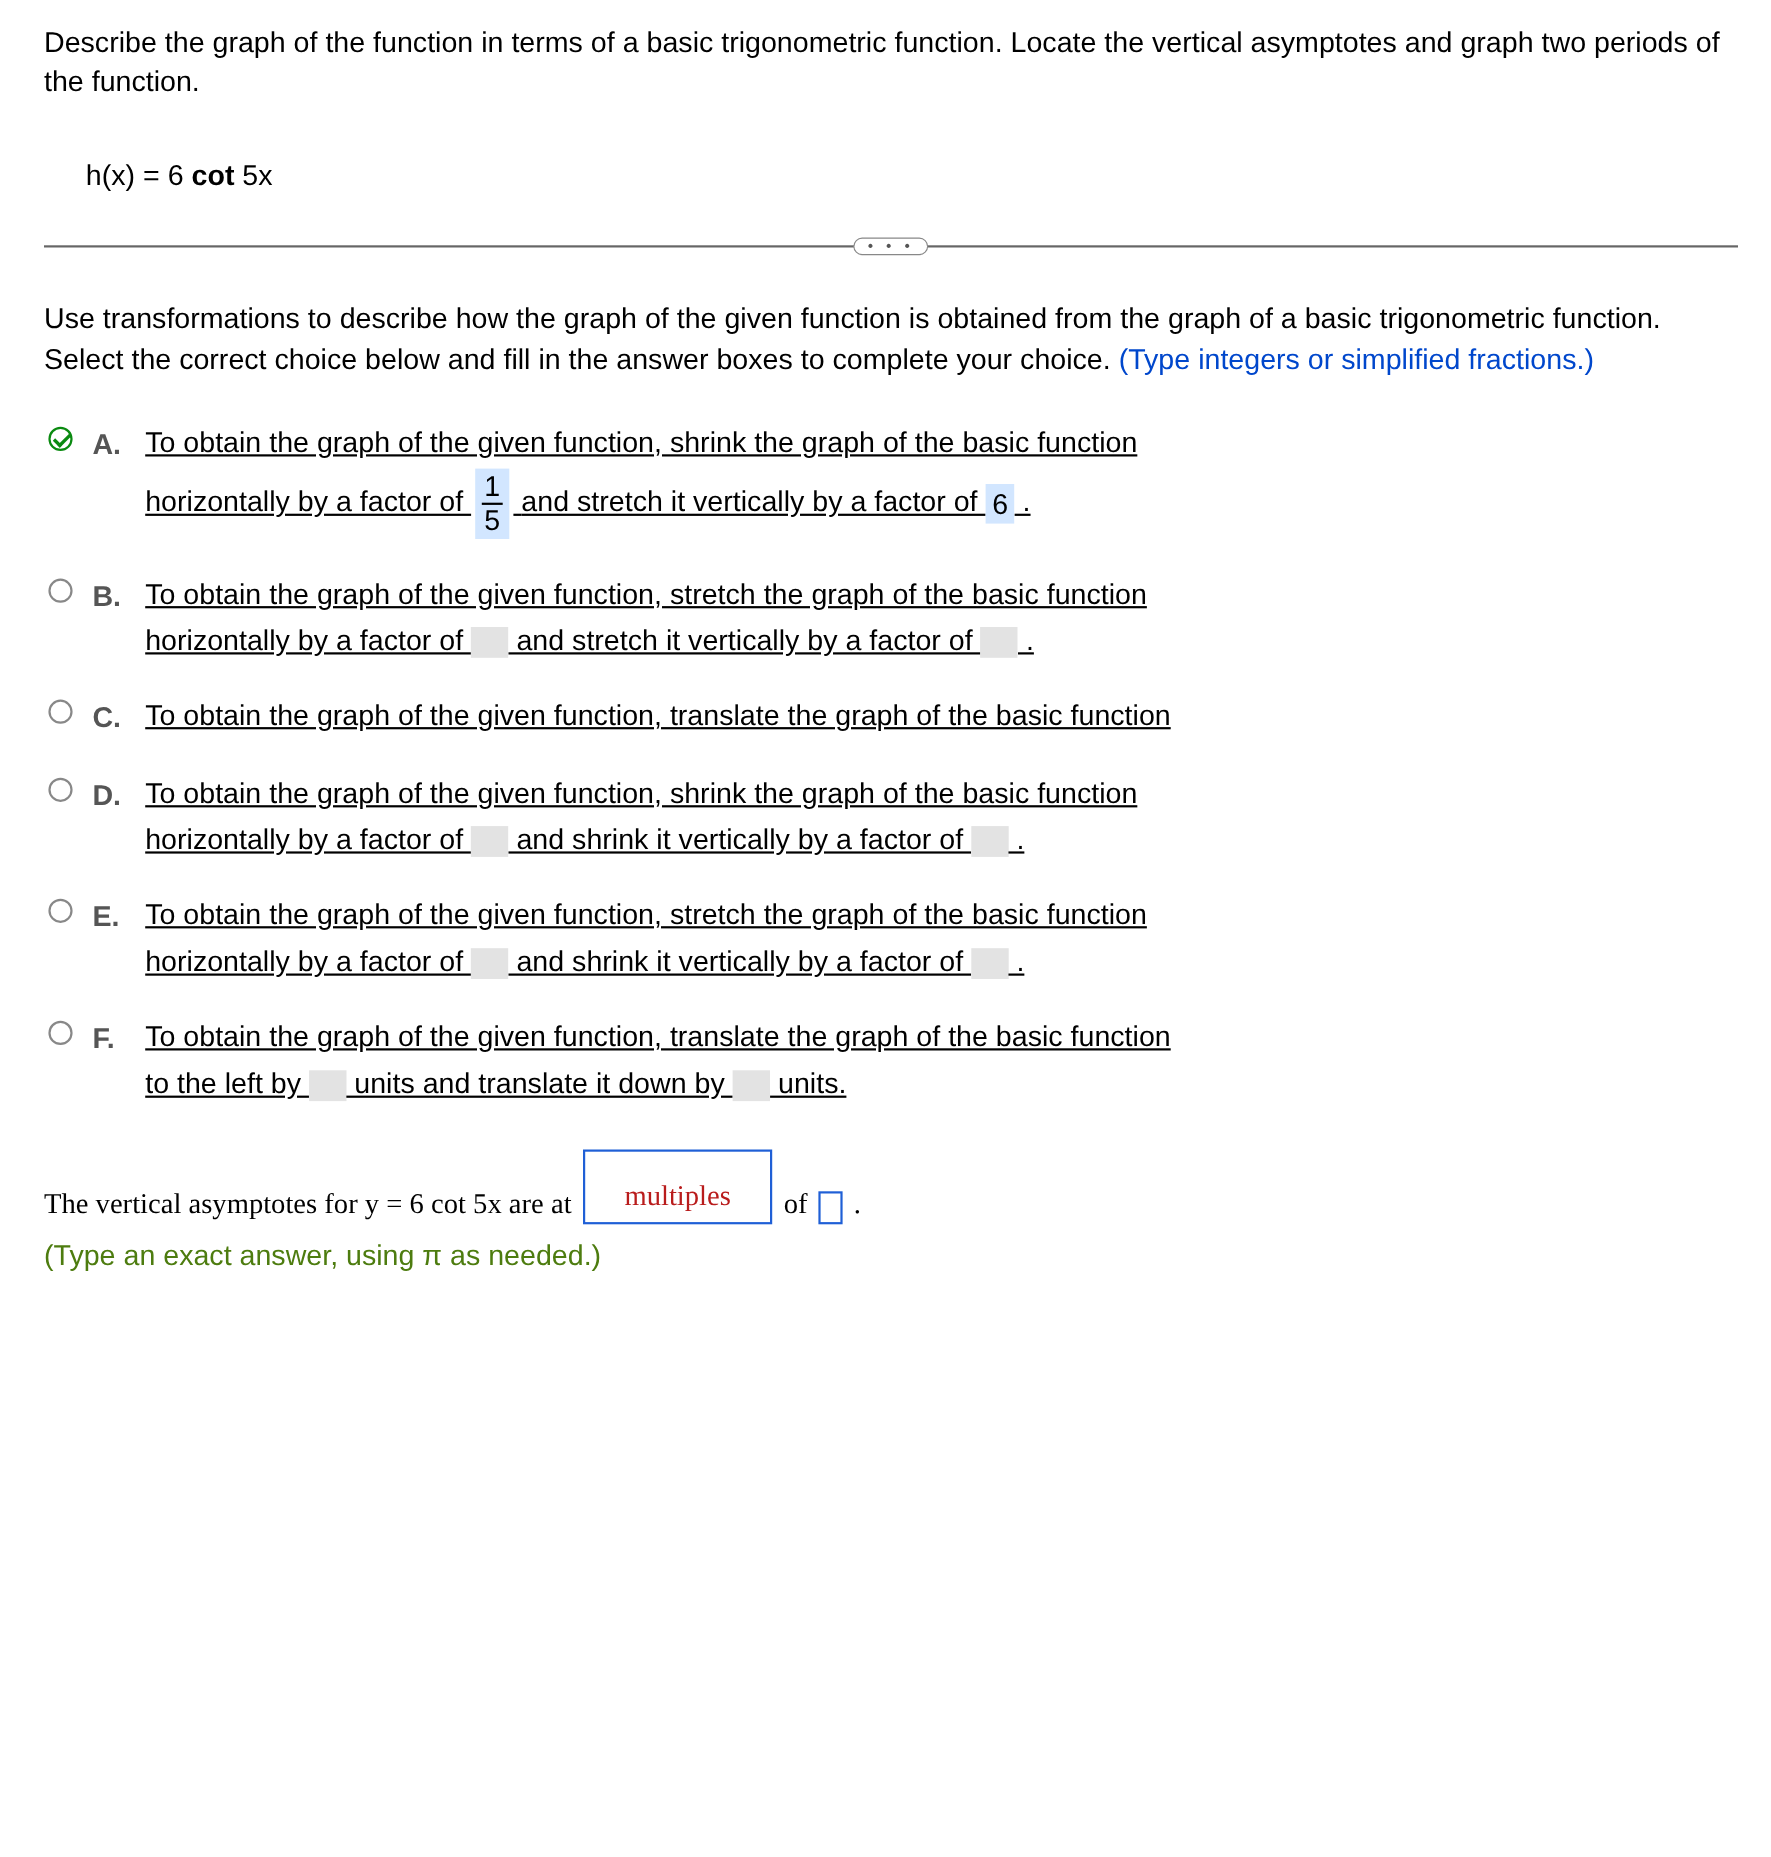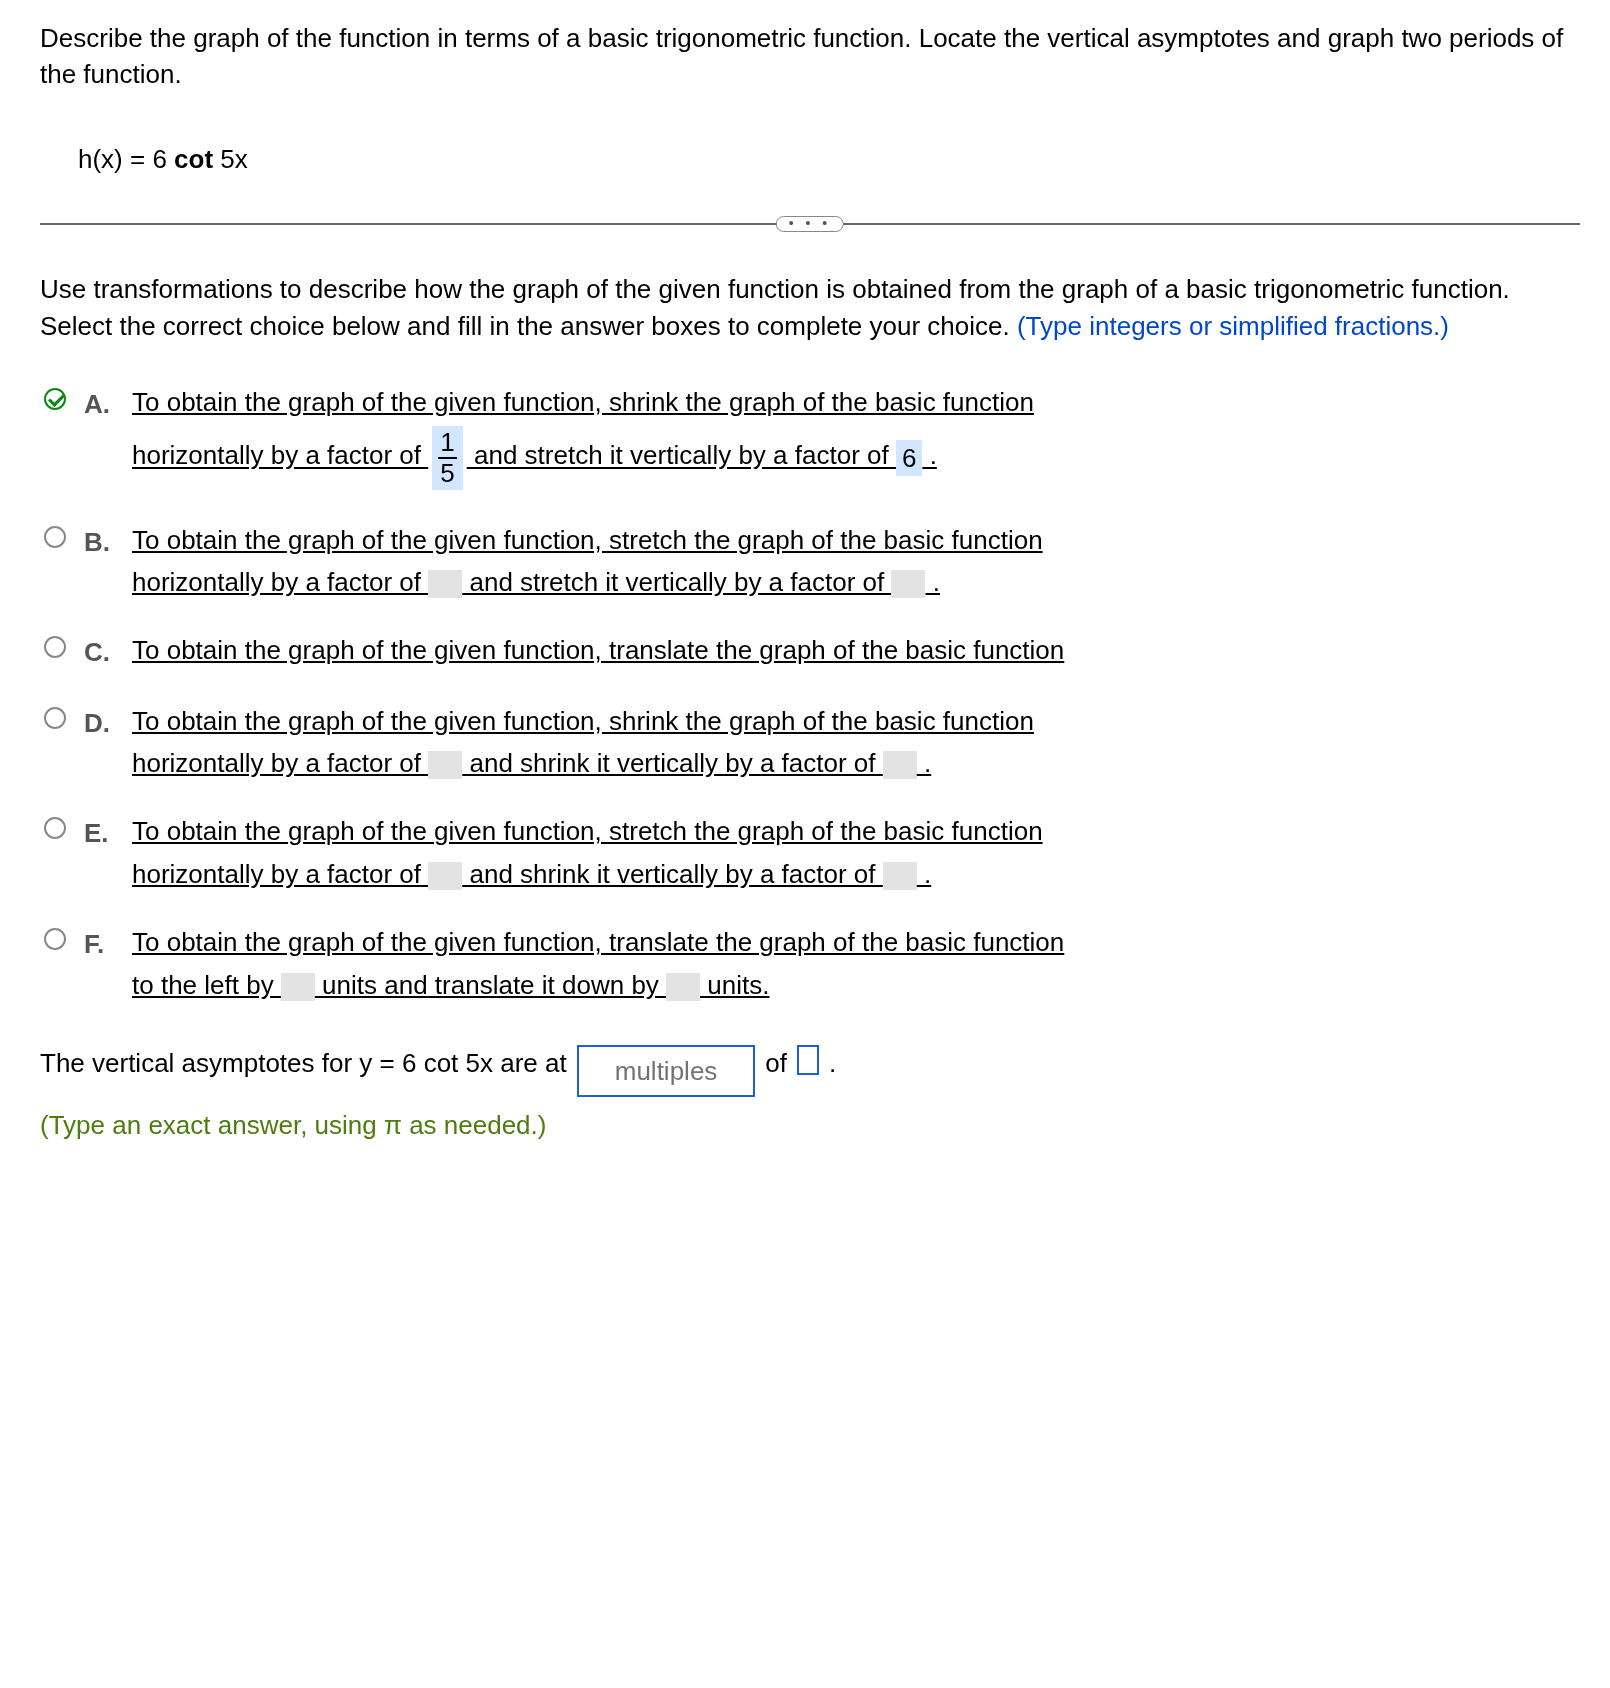--- a/index.html
+++ b/index.html
@@ -77,25 +77,25 @@
     display: inline-flex;
     flex-direction: column;
     align-items: center;
     vertical-align: middle;
     line-height: 1.1;
     margin: 0 4px;
   }
   .frac .num { border-bottom: 2px solid #000; padding: 0 2px; }
   .frac .den { padding: 0 2px; }
   .frac.fill { background: #d2e6ff; padding: 2px 6px; }
-  .asymptote-row { display: flex; flex-wrap: wrap; align-items: flex-start; gap: 10px; margin-top: 10px;}
+  .asymptote-row { display: flex; flex-wrap: wrap; align-items: flex-end; gap: 10px; margin-top: 10px; font-family: Liberation Serif, serif;}
   .dropdown {
     border: 2px solid #1f5fd6;
-    padding: 6px 36px 6px 36px;
-    color: #737373;
+    padding: 22px 36px 6px 36px;
+    color: #b91c1c;
     background: #fff;
   }
   .small-input {
     display: inline-block;
     border: 2.5px solid #1f5fd6;
     width: 22px; height: 30px;
     vertical-align: middle;
   }
   .notice { color: #4d7c0f; margin-top: 10px; }
 </style>

